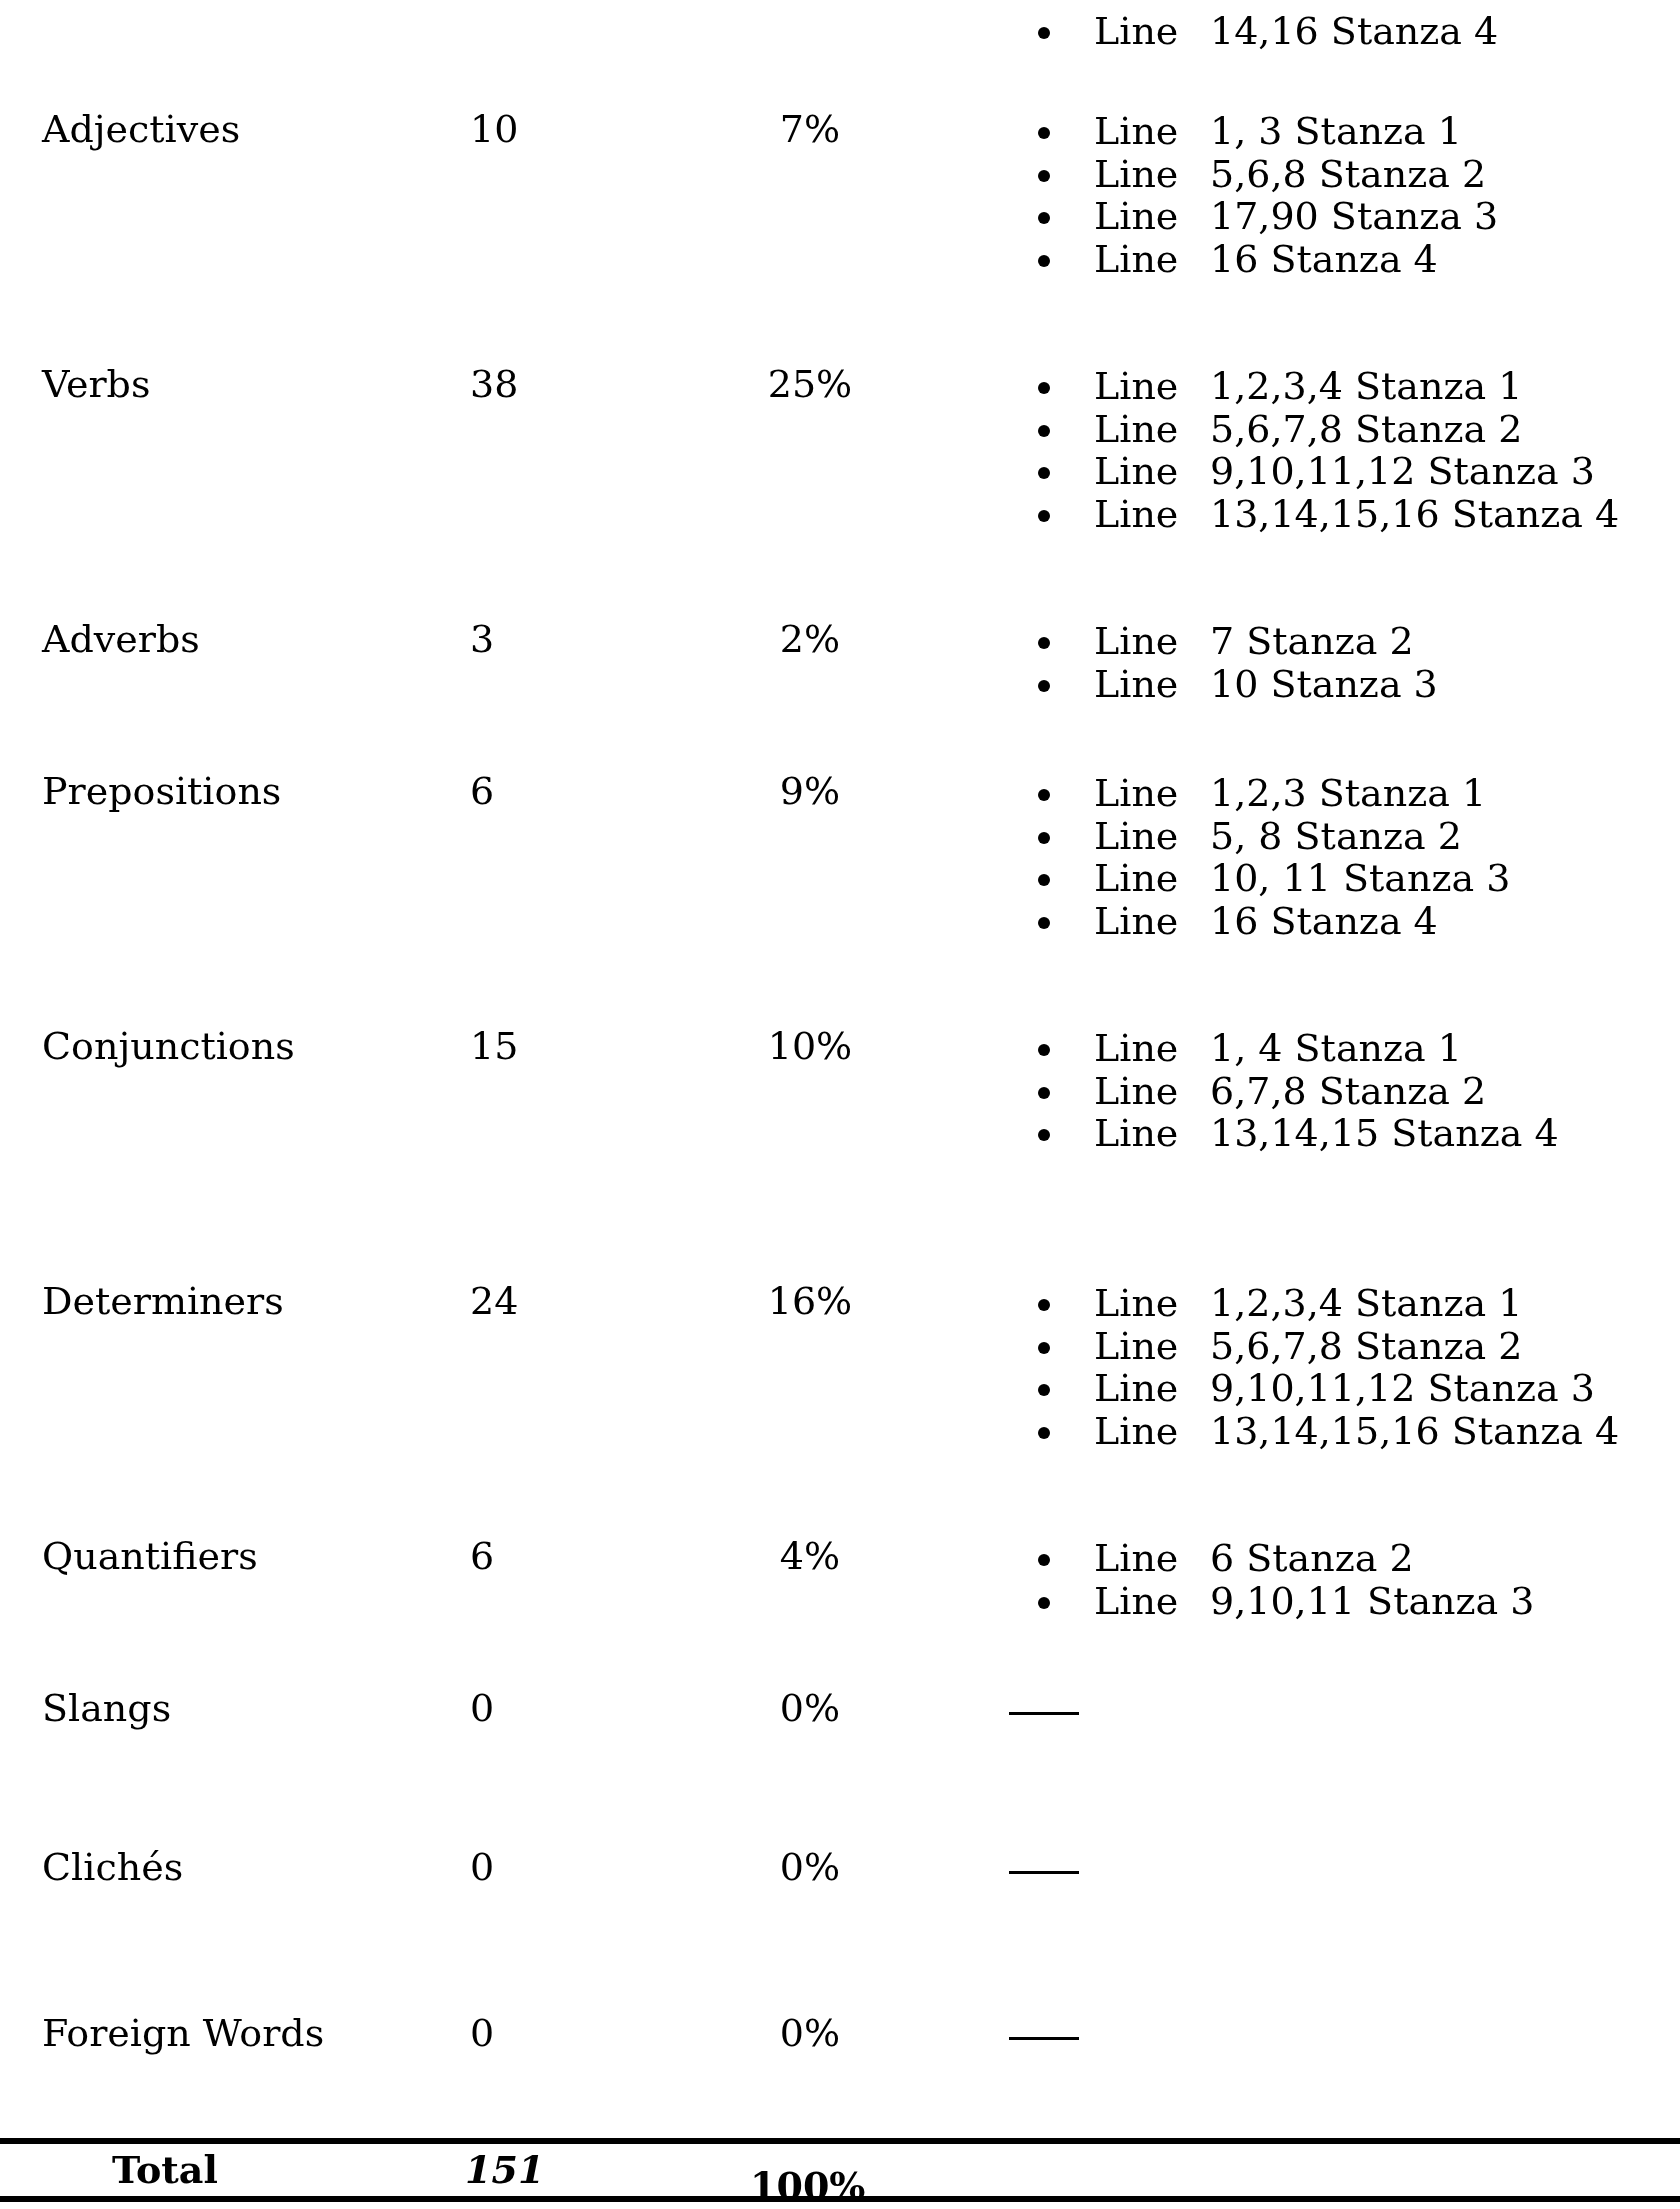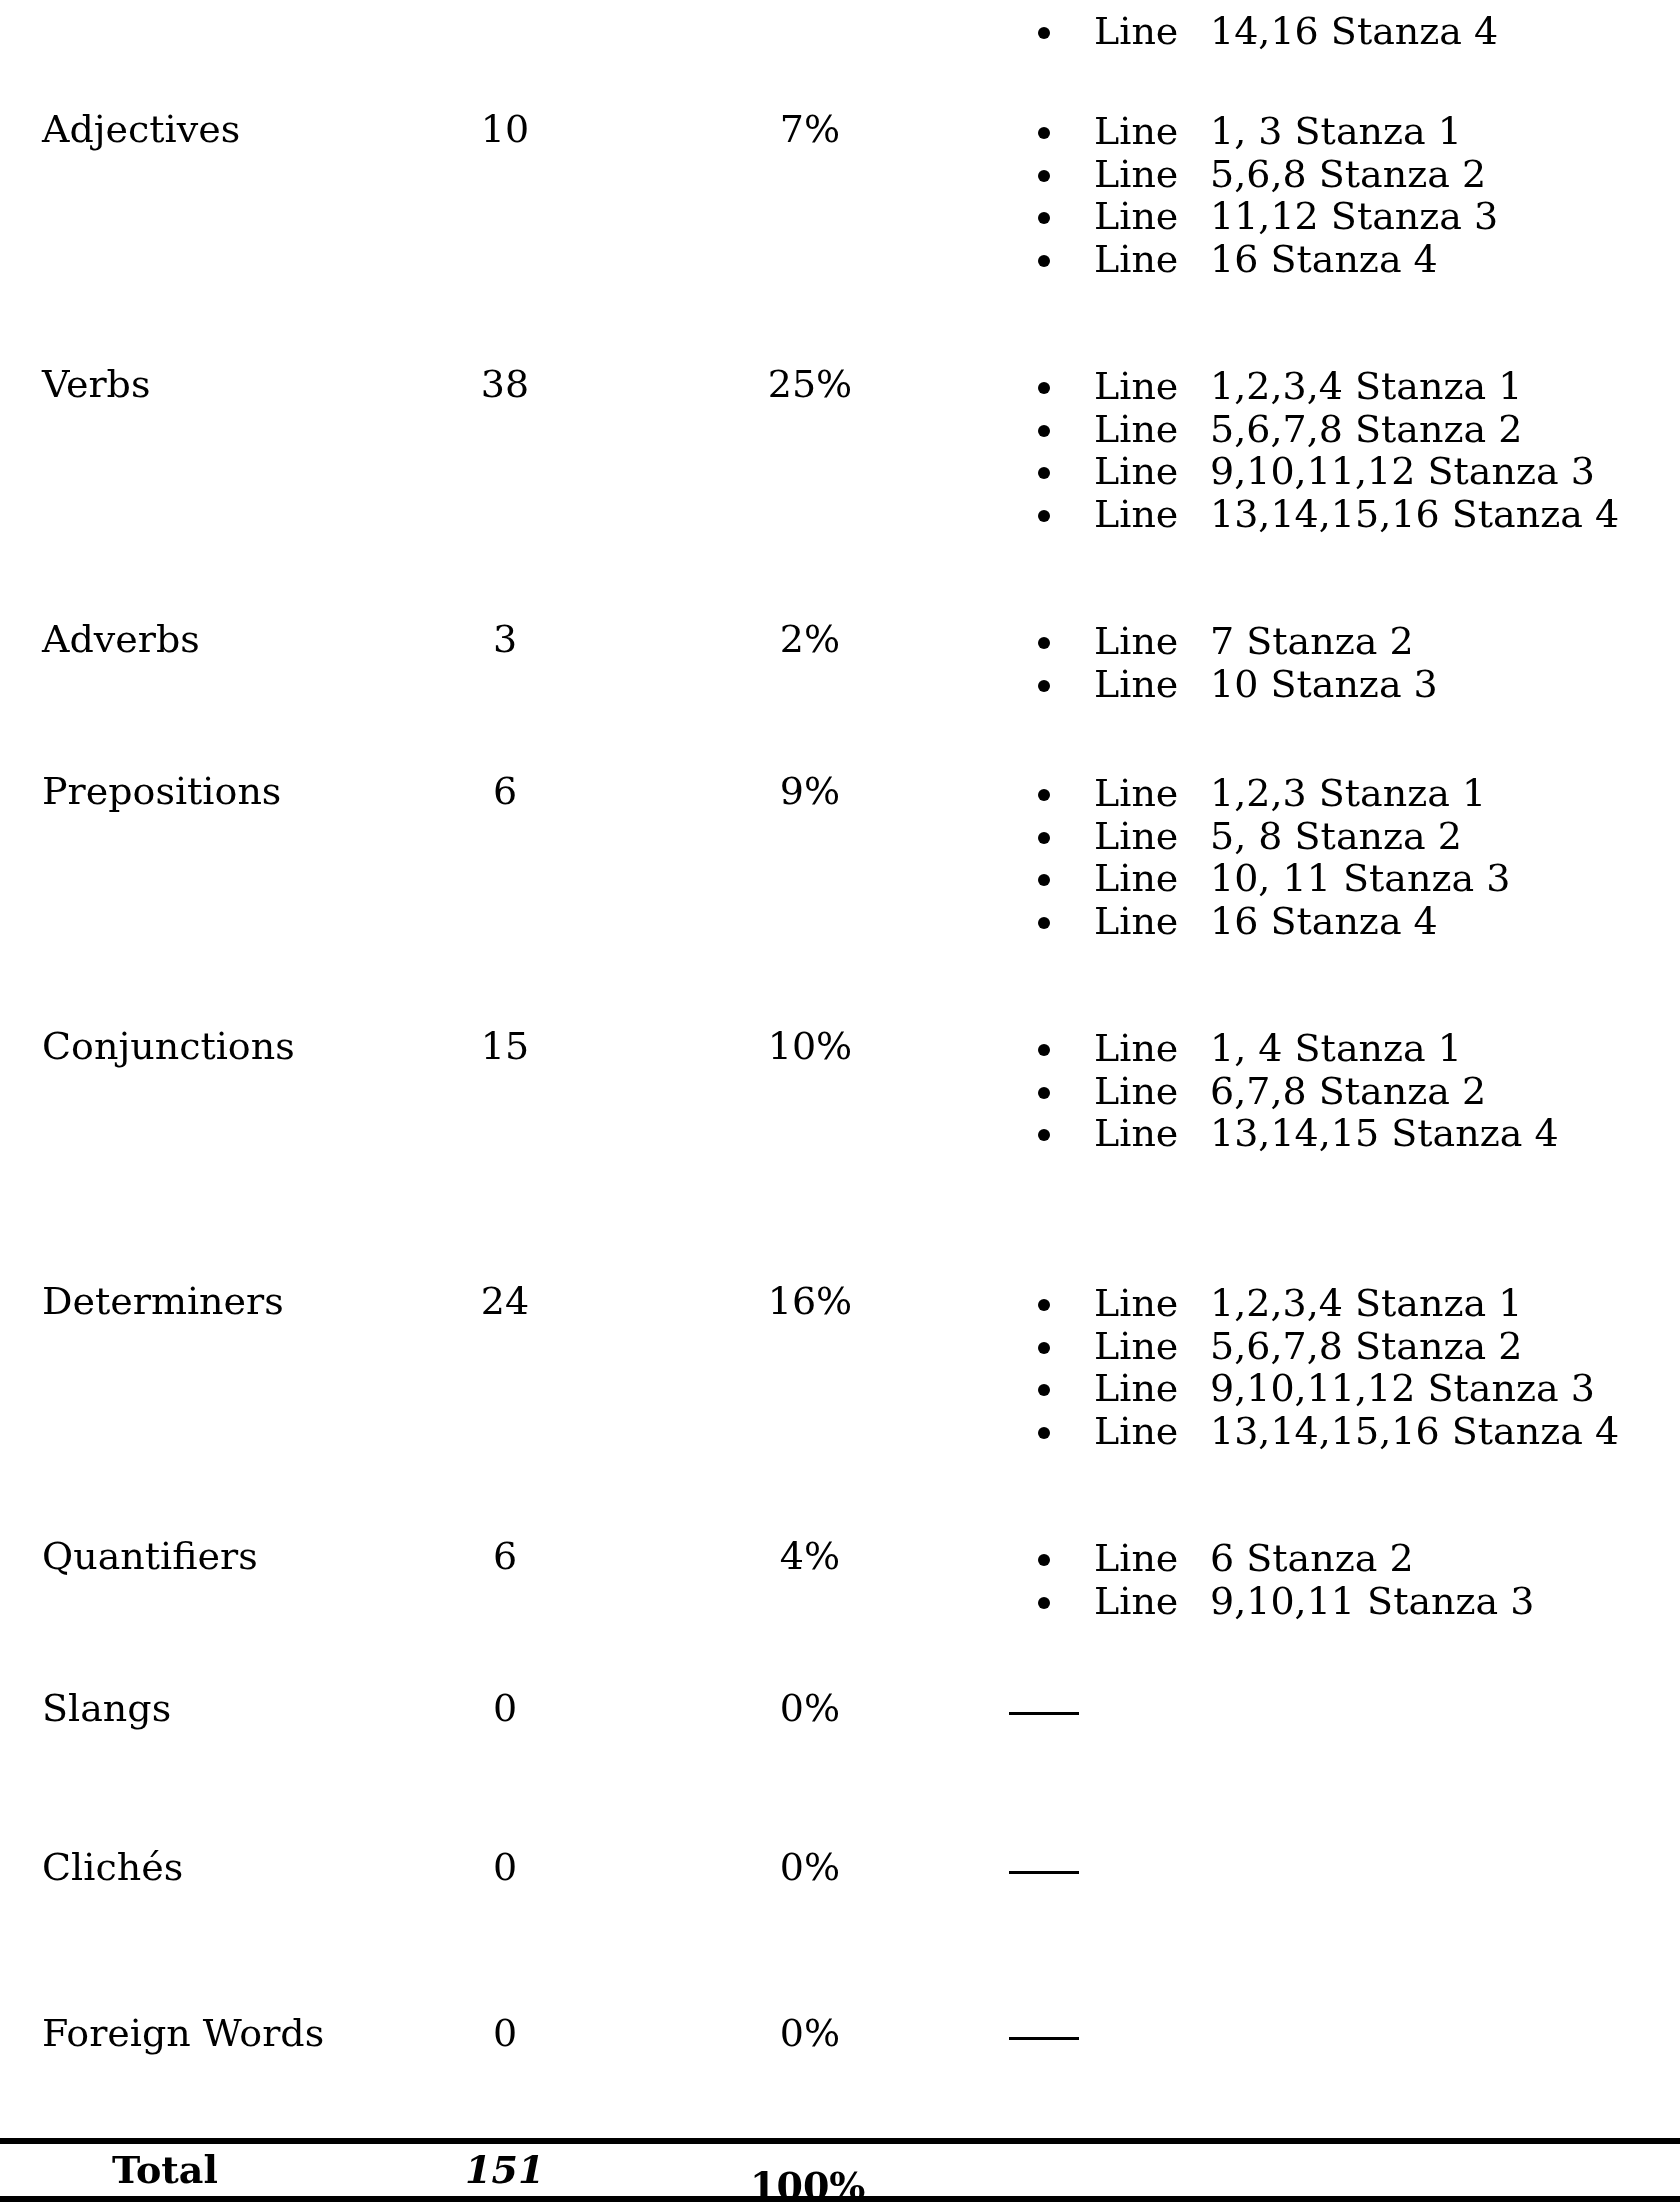--- a/index.html
+++ b/index.html
@@ -1,20 +1,20 @@
 <!DOCTYPE html>
 <html><head>
 <meta charset="utf-8">
 <style>
   html, body { margin:0; padding:0; background:#ffffff; }
   body { width:1680px; height:2209px; position:relative; overflow:hidden;
          font-family:"DejaVu Serif","Liberation Serif",serif; color:#000; font-size:38px; }
   .row { position:absolute; left:0; width:1680px; }
   .cat { position:absolute; left:2px; top:0; white-space:nowrap;margin-left:40px; }
-  .cnt { position:absolute; left:470px; width:70px; text-align:center; top:0; }
+  .cnt { position:absolute; left:470px; width:70px; top:0; }
   .pct { position:absolute; left:750px; width:120px; text-align:center; top:0; }
   .lines { position:absolute; left:1020px; top:0; margin:8px; padding:0; list-style:none; }
   .lines li { position:relative; padding-left:66px; height:51.5px; line-height:51.5px; white-space:nowrap; margin-top:-9px; }
   .lines li::before { content:""; position:absolute; left:10px; top:21px; width:12px; height:12px; border-radius:50%; background:#000; }
   .lines li .lw { display:inline-block; width:116px; }
   .dash { position:absolute; left:1009px; top:26px; width:70px; height:3px; background:#000; }
   .total-top { position:absolute; left:0; top:2138px; width:1680px; height:6px; background:#000; }
   .total-bot { position:absolute; left:0; top:2196px; width:1680px; height:6px; background:#000; }
   .total-row { position:absolute; left:0; top:2144px; width:1680px; height:53px; font-weight:bold; line-height:52px; }
   .total-row .t1 { position:absolute; left:112px; }
@@ -30,21 +30,21 @@
   </ul>
 </div>
 
 <div class="row" style="top:107px;">
   <span class="cat">Adjectives</span>
   <span class="cnt">10</span>
   <span class="pct">7%</span>
   <ul class="lines">
     <li><span class="lw">Line</span><span>1, 3 Stanza 1</span></li>
     <li><span class="lw">Line</span><span>5,6,8 Stanza 2</span></li>
-    <li><span class="lw">Line</span><span>11,12 Stanza 3</span></li>
+    <li><span class="lw">Line</span><span>17,90 Stanza 3</span></li>
     <li><span class="lw">Line</span><span>16 Stanza 4</span></li>
   </ul>
 </div>
 
 <div class="row" style="top:362px;">
   <span class="cat">Verbs</span>
   <span class="cnt">38</span>
   <span class="pct">25%</span>
   <ul class="lines">
     <li><span class="lw">Line</span><span>1,2,3,4 Stanza 1</span></li>

